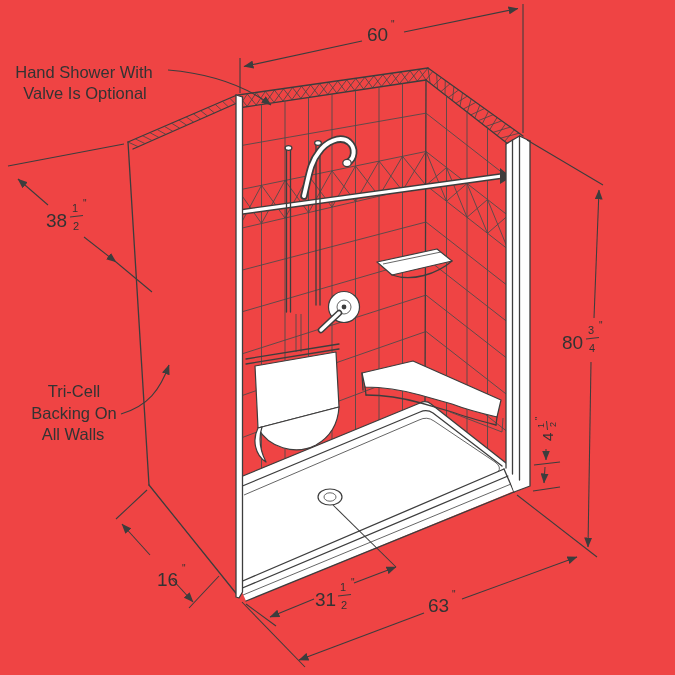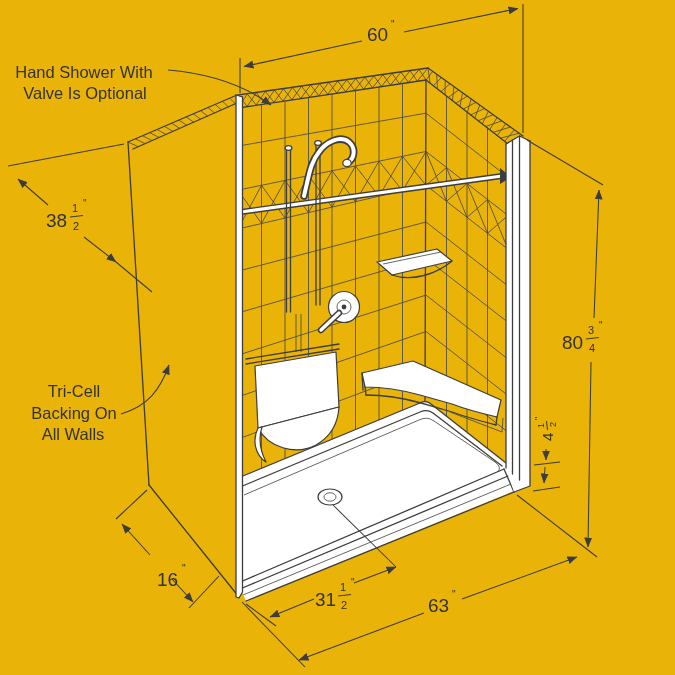--- a/index.html
+++ b/index.html
@@ -1,16 +1,16 @@
 <!DOCTYPE html>
 <html><head>
 <meta charset="utf-8">
 <style>
   html,body{margin:0;padding:0;background:#ffffff;}
-  #figure{position:relative;width:675px;height:675px;background:#eab308;overflow:hidden;
+  #figure{position:relative;width:675px;height:675px;background:#ef4444;overflow:hidden;
           font-family:"Liberation Sans",sans-serif;}
   svg{position:absolute;left:0;top:0;}
   
   .s   {stroke:#3d3d3d;fill:none;stroke-width:1.3;stroke-linecap:round;stroke-linejoin:round;}
   .thin{stroke:#4a4a4a;fill:none;stroke-width:.85;}
   #g-grid line,#g-lattice path{stroke:#4a4a4a;fill:none;stroke-width:.85;}
   #g-hatch line{stroke:#454545;}
   .wfill{fill:#ffffff;stroke:none;}
   .wline{stroke:#3d3d3d;fill:#ffffff;stroke-width:1.2;stroke-linejoin:round;}
   .dim  {stroke:#3d3d3d;fill:none;stroke-width:1.05;}

